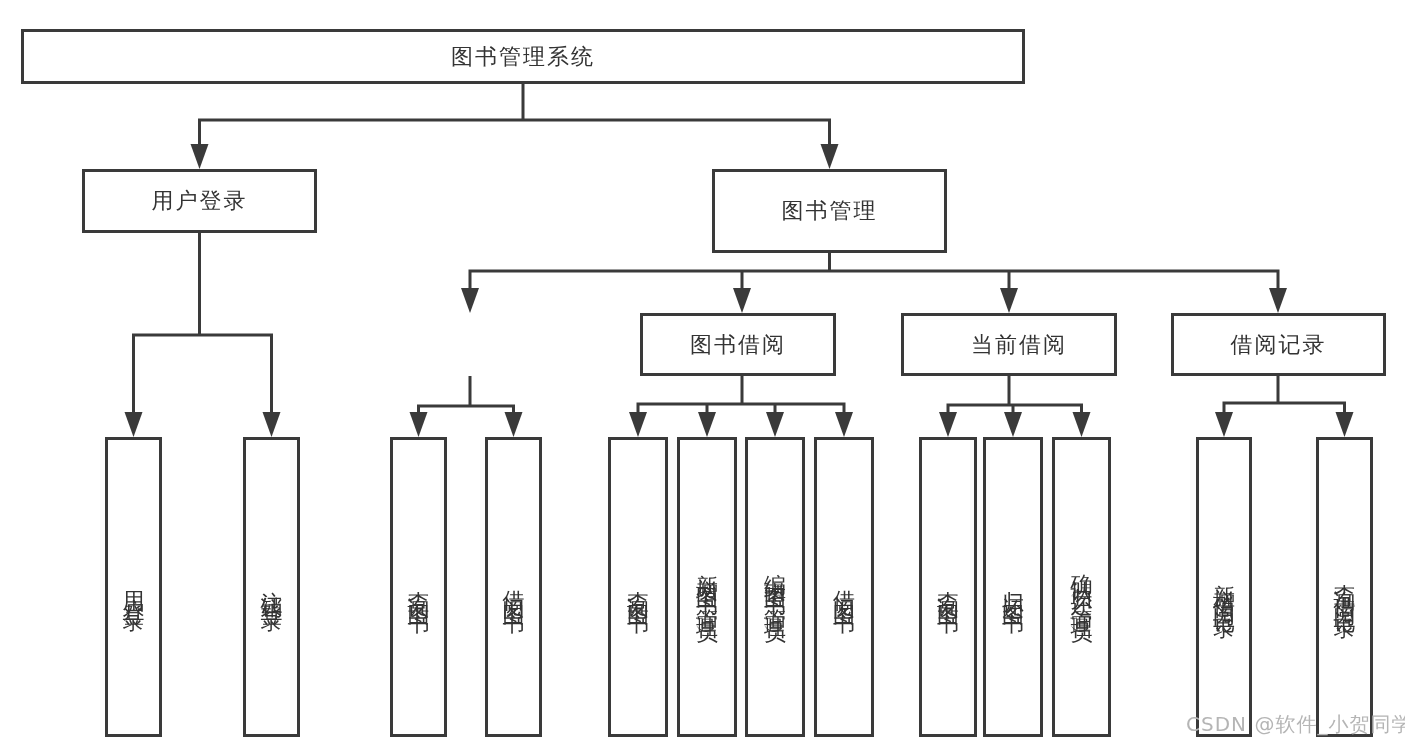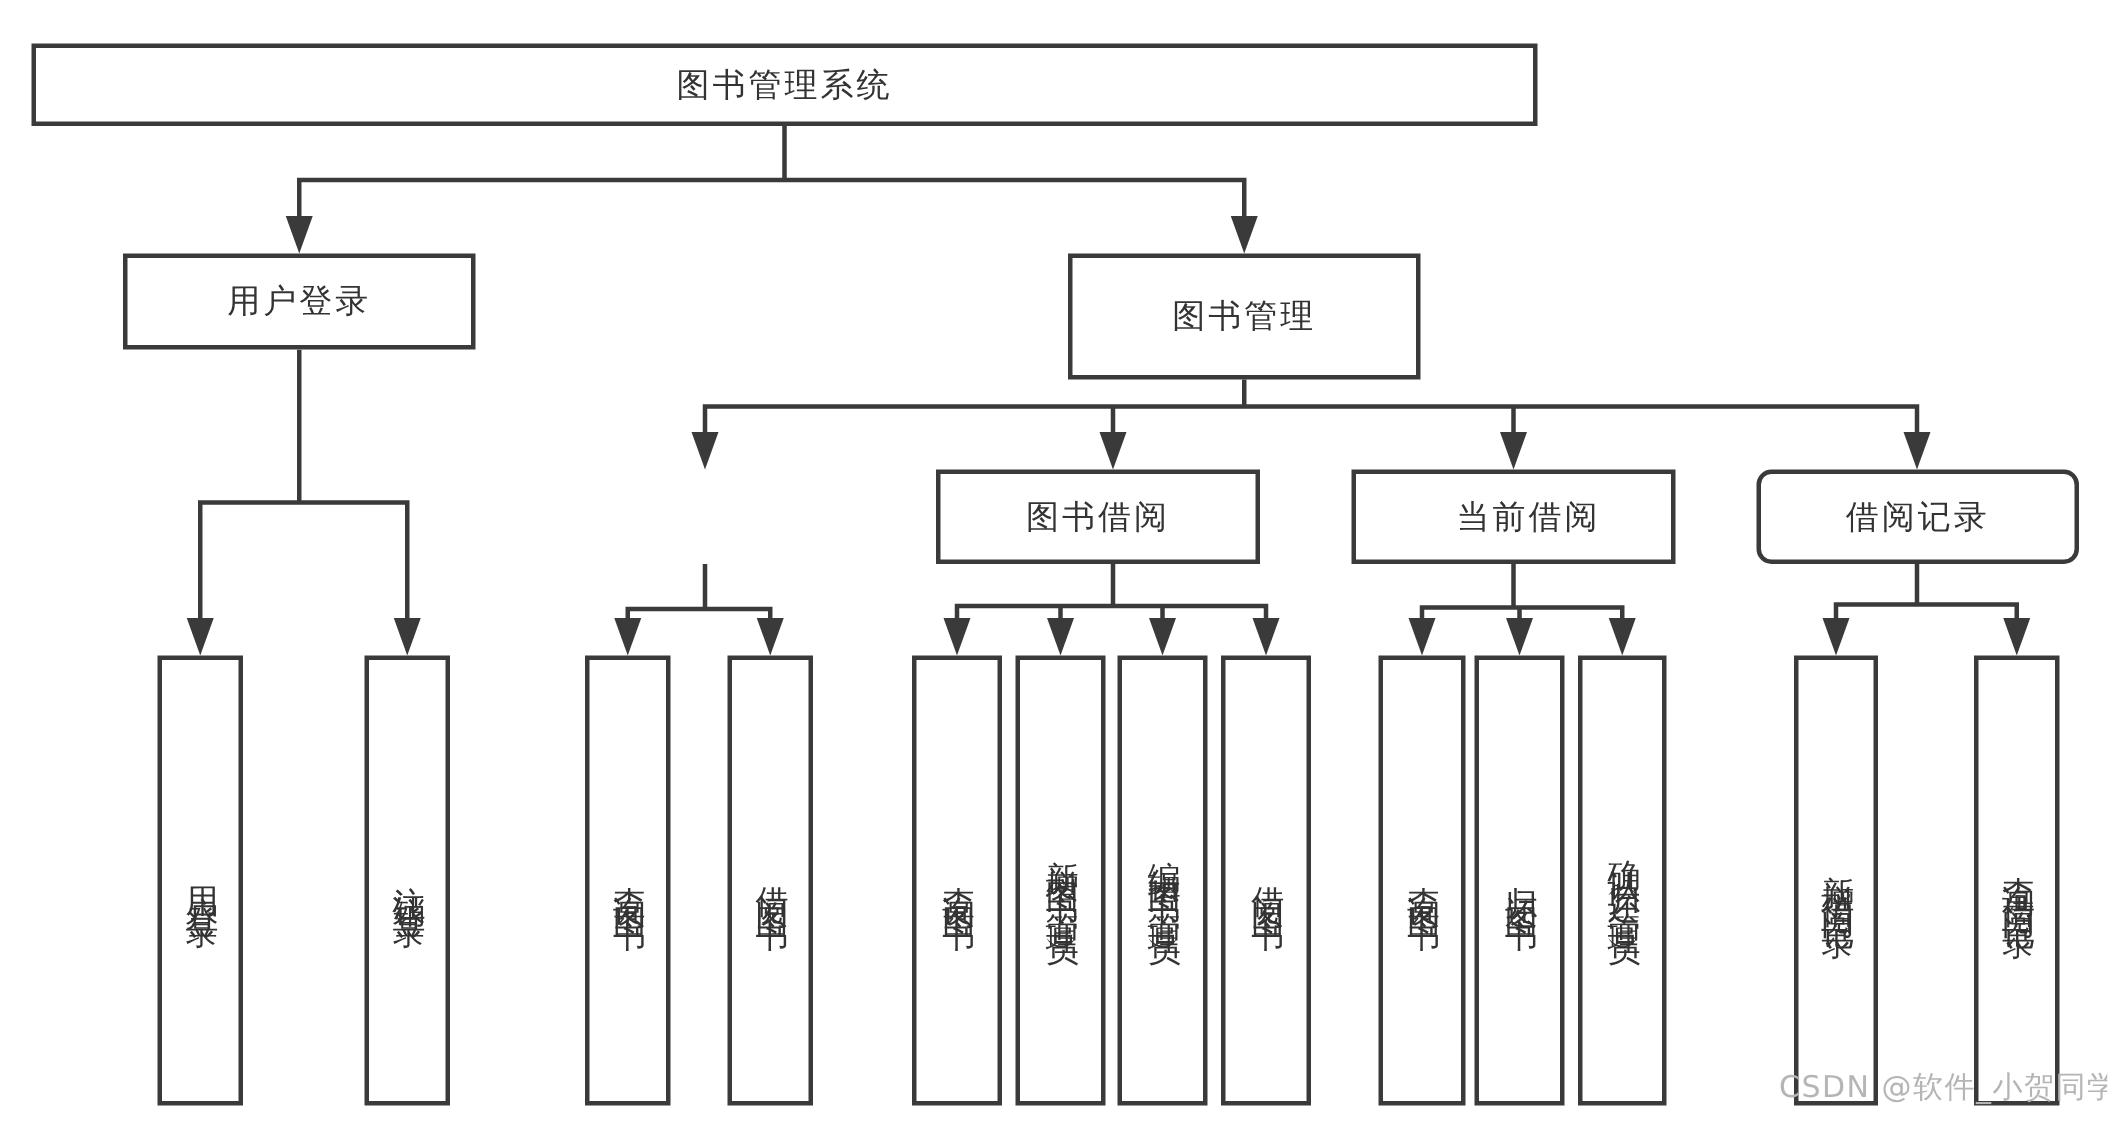--- a/index.html
+++ b/index.html
@@ -95,23 +95,23 @@
     <path d="M1278 376 V404 M1222.5 403 H1346 M1224 403 V415 M1344.5 403 V415"></path>
     <polygon points="1215,412 1233,412 1224,437"></polygon>
     <polygon points="1335.5,412 1353.5,412 1344.5,437"></polygon>
   </svg>
 
   <div class="node" style="left:21px; top:13px; width:1004px; height:55px;margin-top:16px;">图书管理系统</div>
 
   <div class="node" style="left:82px; top:169px; width:235px; height:64px;">用户登录</div>
   <div class="node" style="left:712px; top:169px; width:235px; height:84px;">图书管理</div>
 
-  <div class="node hnode" style="left:624px; width:216px;">图书借阅</div>
+  <div class="node hnode" style="left:640px; width:196px;">图书借阅</div>
   <div class="node hnode" style="left:901px; width:216px;padding-left:20px;">当前借阅</div>
-  <div class="node hnode" style="left:1171px; width:215px;border-radius:10px;">借阅记录</div>
+  <div class="node hnode" style="left:1171px; width:215px;">借阅记录</div>
 
   <div class="node vnode" style="left:105px; width:57px;">用户登录</div>
   <div class="node vnode" style="left:243px; width:57px;">注销登录</div>
 
   <div class="node vnode" style="left:390px; width:57px;">查询图书</div>
   <div class="node vnode" style="left:485px; width:57px;">借阅图书</div>
 
   <div class="node vnode" style="left:608px; width:60px;">查询图书</div>
   <div class="node vnode" style="left:677px; width:60px;">新增图书（管理员）</div>
   <div class="node vnode" style="left:745px; width:60px;">编辑图书（管理员）</div>

